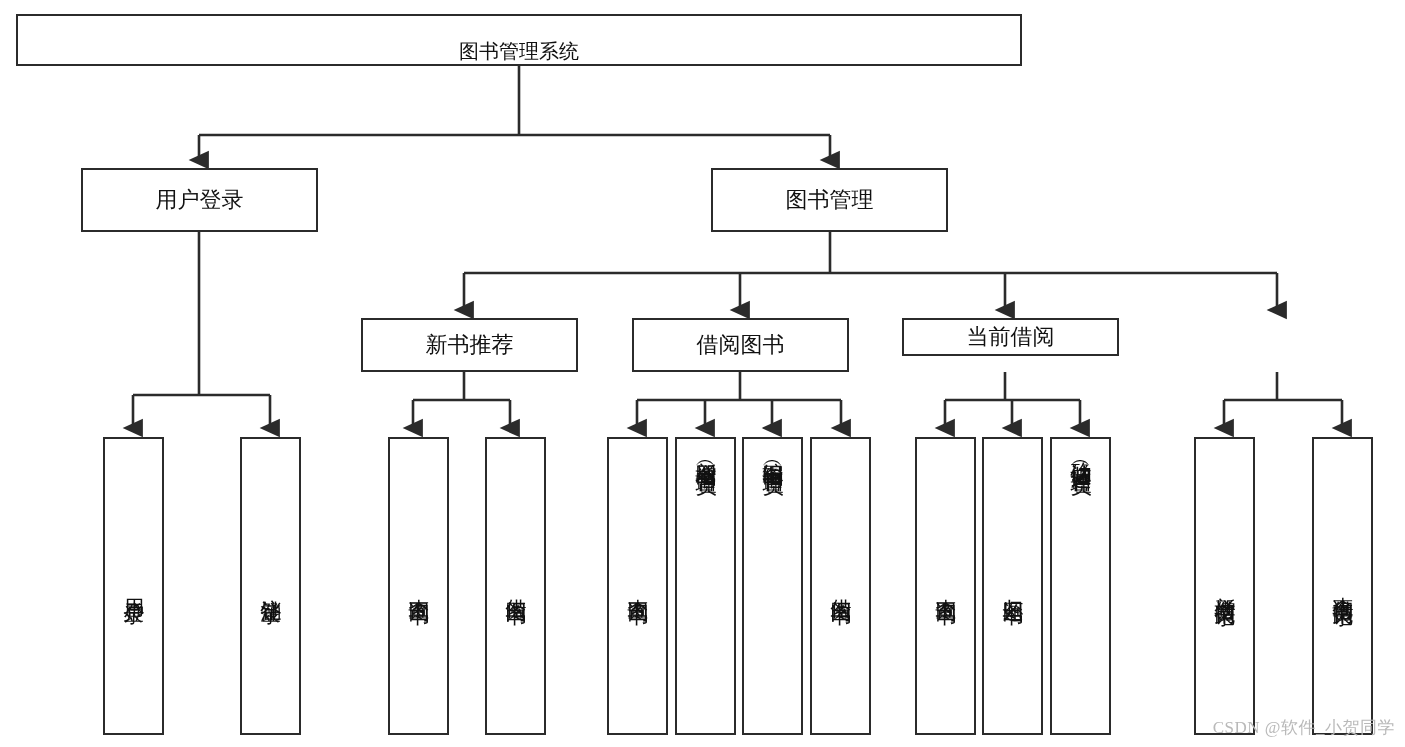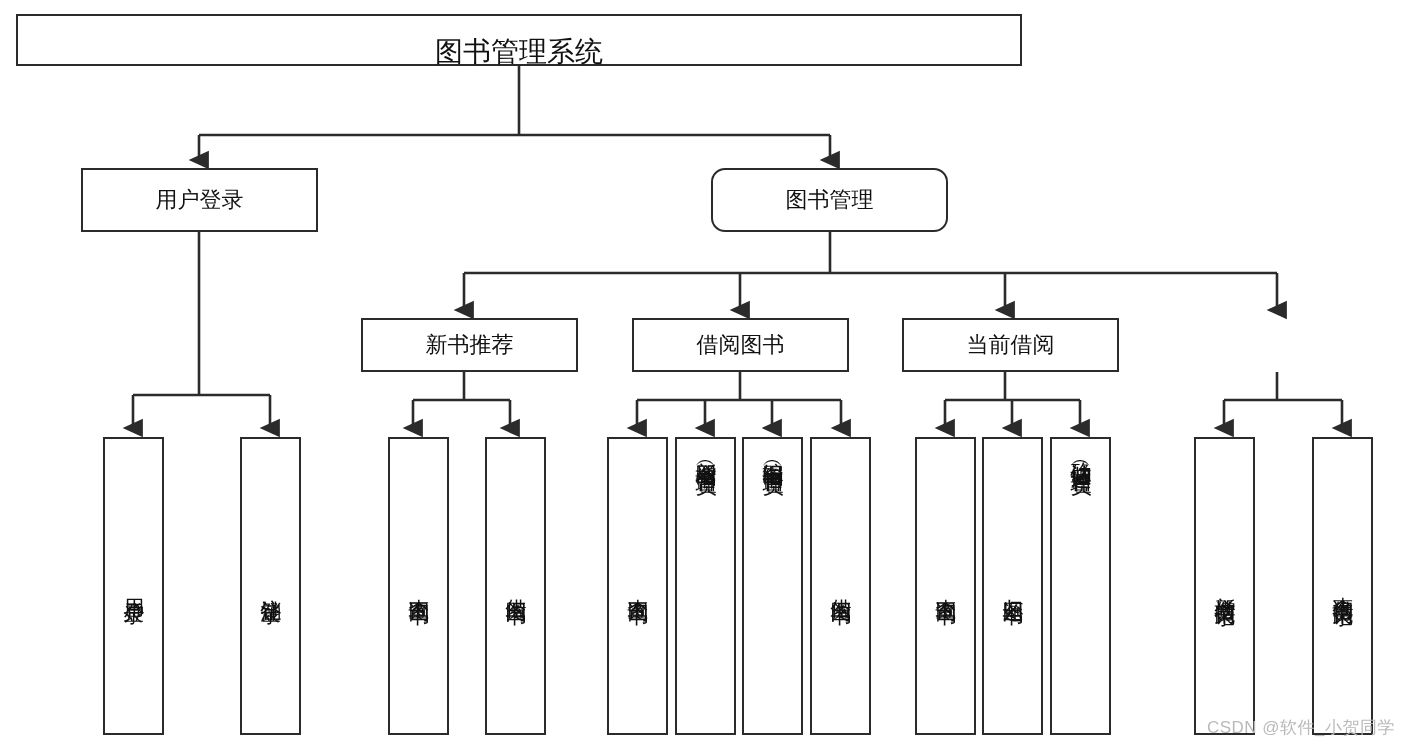--- a/index.html
+++ b/index.html
@@ -35,21 +35,21 @@
     align-items: center;
     justify-content: center;
     z-index: 2;
   }
   .node .label {
     color: #111111;
     line-height: 1.16;
     text-align: center;
     white-space: nowrap;
   }
-  .node-root .label { font-size: 28px; margin-top: 24px; }
+  .node-root .label { font-size: 20px; margin-top: 24px; }
   .node-l2 .label   { font-size: 22px; }
   .node-l3 .label   { font-size: 22px; }
 
   .node-leaf {
     align-items: flex-start;
     justify-content: center;
     padding-top: 6px;
   }
   .node-leaf .label {
     writing-mode: vertical-rl;
@@ -68,21 +68,21 @@
   }
   #watermark {
     position: absolute;
     right: 10px;
     bottom: 8px;
     font-size: 17px;
     color: #b9b9b9;
     letter-spacing: 0.5px;
     z-index: 5;
     white-space: nowrap;
-    font-family: Liberation Sans, sans-serif;
+    font-family: Liberation Serif, serif;
   }
 </style>
 </head>
 <body>
 
 <div id="diagram-root">
 
   <svg id="edge-layer" viewBox="0 0 1405 747" width="1405" height="747" xmlns="http://www.w3.org/2000/svg">
     <defs>
       <marker id="arrowhead" markerWidth="9" markerHeight="9" refX="4.2" refY="4.4" orient="auto" markerUnits="strokeWidth">
@@ -135,33 +135,33 @@
   </svg>
 
   <div class="node node-root" style="left:16px; top:14px; width:1006px; height:52px;">
     <span class="label">图书管理系统</span>
   </div>
 
   <div class="node node-l2" style="left:81px; top:168px; width:237px; height:64px;">
     <span class="label">用户登录</span>
   </div>
 
-  <div class="node node-l2" style="left:711px; top:168px; width:237px; height:64px;border-radius:14px;">
+  <div class="node node-l2" style="left:711px; top:168px; width:237px; height:64px;">
     <span class="label">图书管理</span>
   </div>
 
   <div class="node node-l3" style="left:361px; top:318px; width:217px; height:54px;">
     <span class="label">新书推荐</span>
   </div>
 
   <div class="node node-l3" style="left:632px; top:318px; width:217px; height:54px;">
     <span class="label">借阅图书</span>
   </div>
 
-  <div class="node node-l3" style="left:902px; top:318px; width:217px; height:54px;">
+  <div class="node node-l3" style="left:902px; top:318px; width:217px; height:38px;">
     <span class="label">当前借阅</span>
   </div>
 
 
   <div class="node node-leaf leaf-mid" style="left:103px; top:437px; width:61px; height:298px;">
     <span class="label">用户登录</span>
   </div>
 
   <div class="node node-leaf leaf-mid" style="left:240px; top:437px; width:61px; height:298px;">
     <span class="label">注销登录</span>

